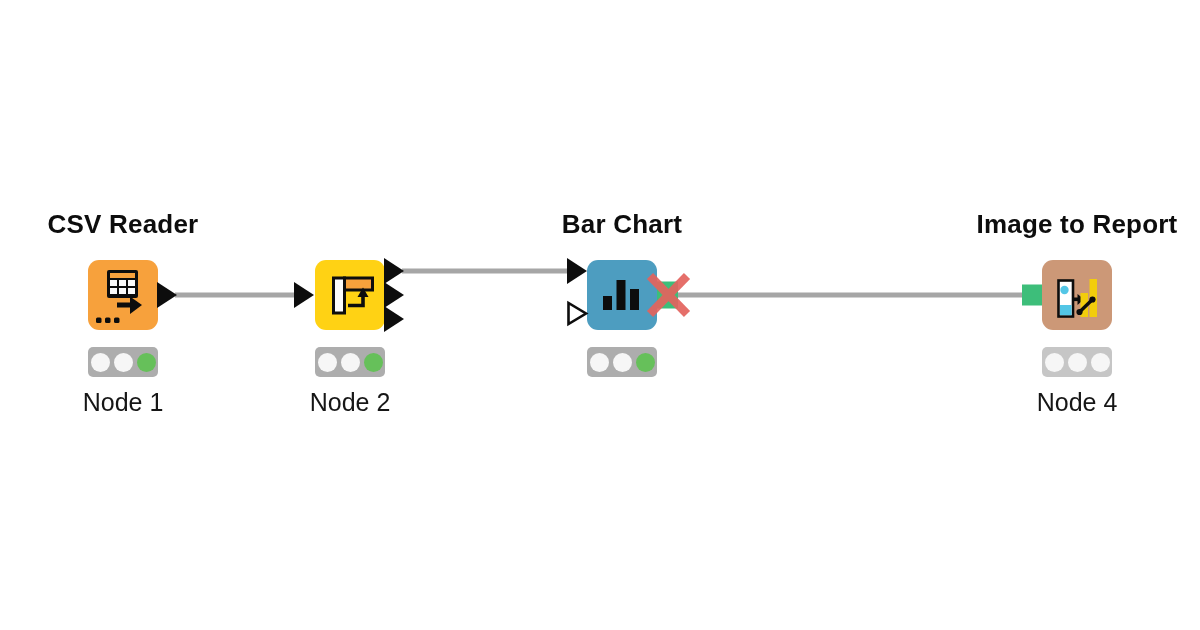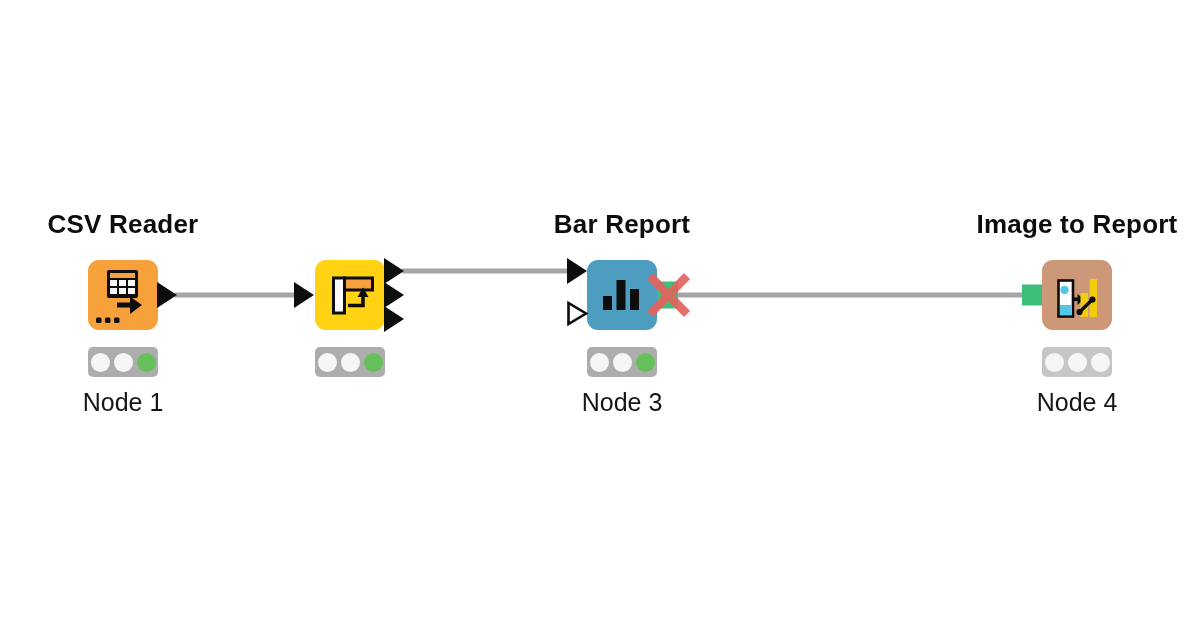--- a/index.html
+++ b/index.html
@@ -31,21 +31,21 @@
   .light{width:19px;height:19px;border-radius:50%;background:#F6F6F6;}
   .light[data-state="green"]{background:#66C05A;}
   .overlay{position:absolute;left:0;top:0;pointer-events:none;}
 </style>
 </head>
 <body>
 
 <div class="canvas">
 
   <div class="node-title" style="left:-57px">CSV Reader</div>
-  <div class="node-title" style="left:442px">Bar Report</div>
+  <div class="node-title" style="left:442px">Bar Chart</div>
   <div class="node-title" style="left:897px">Image to Report</div>
 
   <div class="node node-source" style="left:88px">
     <svg viewBox="0 0 70 70">
       <rect x="19" y="10" width="31" height="28" rx="2" fill="#0d0d0d"></rect>
       <rect x="22" y="13" width="25" height="5" fill="#F7A13C"></rect>
       <rect x="22" y="20" width="7" height="6" fill="#fbfbfb"></rect>
       <rect x="31" y="20" width="7" height="6" fill="#fbfbfb"></rect>
       <rect x="40" y="20" width="7" height="6" fill="#fbfbfb"></rect>
       <rect x="22" y="28" width="7" height="6" fill="#fbfbfb"></rect>
@@ -71,34 +71,34 @@
       <rect x="29.5" y="18" width="28" height="12" fill="#F7A13C" stroke="#0d0d0d" stroke-width="3"></rect>
       <path d="M33,45.5 L48,45.5 L48,35" fill="none" stroke="#0d0d0d" stroke-width="3.6"></path>
       <path d="M42.5,37 L53.5,37 L48,27.5 Z" fill="#0d0d0d"></path>
     </svg>
   </div>
   <div class="traffic" style="left:315px">
     <span class="light" data-state="off"></span>
     <span class="light" data-state="off"></span>
     <span class="light" data-state="green"></span>
   </div>
+  <div class="node-label" style="left:170px">Node 2</div>
 
   <div class="node node-visualizer" style="left:587px">
     <svg viewBox="0 0 70 70">
       <rect x="16" y="36" width="9" height="14" fill="#0d0d0d"></rect>
       <rect x="29.5" y="20" width="9" height="30" fill="#0d0d0d"></rect>
       <rect x="43" y="29" width="9" height="21" fill="#0d0d0d"></rect>
     </svg>
   </div>
   <div class="traffic" style="left:587px">
     <span class="light" data-state="off"></span>
     <span class="light" data-state="off"></span>
     <span class="light" data-state="green"></span>
   </div>
-  <div class="node-label" style="left:442px">Node 3</div>
 
   <div class="node node-report" style="left:1042px">
     <svg viewBox="0 0 70 70">
       <rect x="16.5" y="20.5" width="14.5" height="36" fill="#ffffff" stroke="#0d0d0d" stroke-width="2.6"></rect>
       <rect x="18" y="45" width="11.6" height="10.2" fill="#53C6E6"></rect>
       <circle cx="22.5" cy="30" r="4.2" fill="#53C6E6"></circle>
       <rect x="31.5" y="37.5" width="5" height="3.6" fill="#0d0d0d"></rect>
       <path d="M35.5,34 L35.5,45 L42,39.3 Z" fill="#0d0d0d"></path>
       <rect x="47.5" y="19" width="7.5" height="38" fill="#F2CD0C"></rect>
       <rect x="38.5" y="33" width="7.5" height="24" fill="#F2CD0C"></rect>

